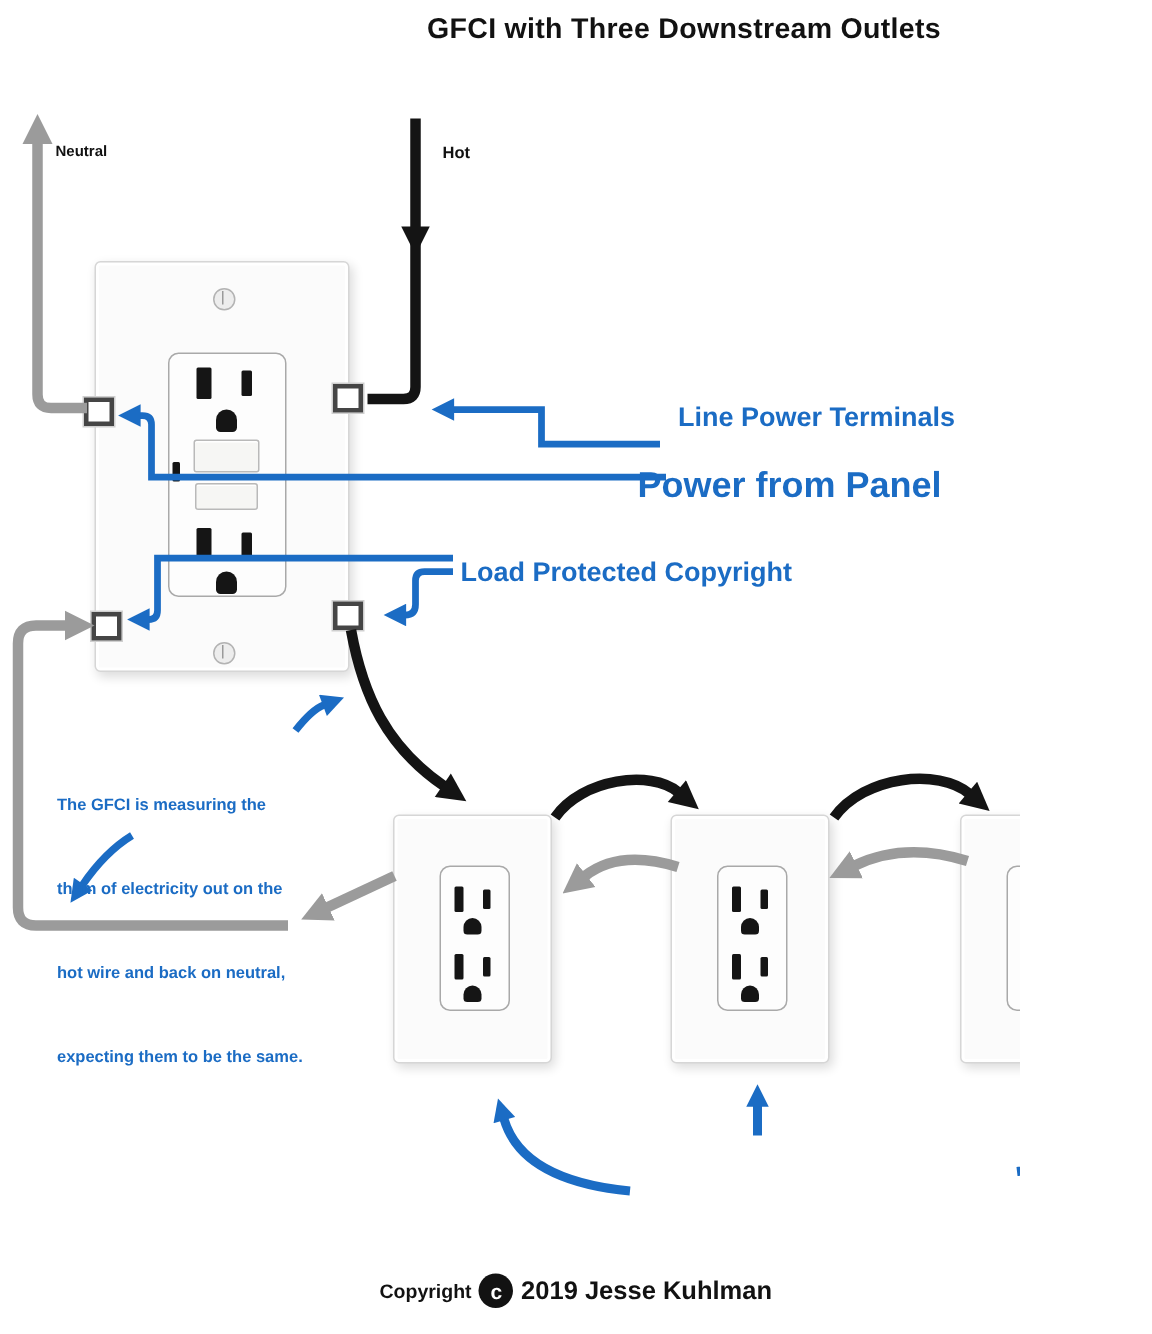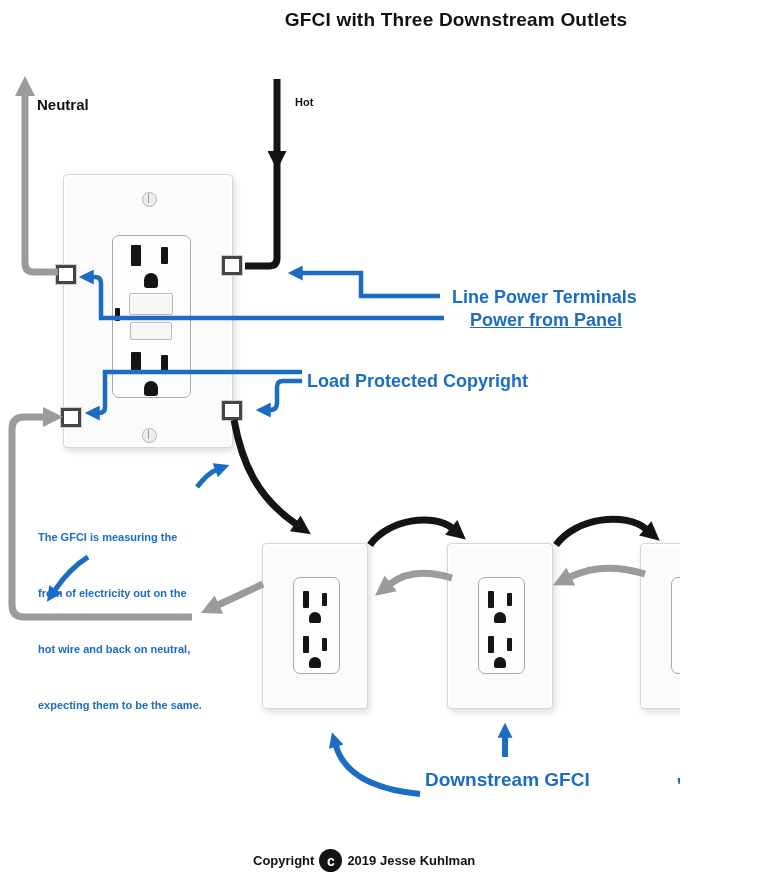--- a/index.html
+++ b/index.html
@@ -120,37 +120,36 @@
     <path d="M444 318 L101 318 L101 283 Q101 277 95 277 L93 277" stroke="#1b6cc4" stroke-width="4.5" fill="none" marker-end="url(#aBlue)"></path>
     <path d="M302 372 L105 372 L105 407 Q105 413 99 413" stroke="#1b6cc4" stroke-width="4.5" fill="none" marker-end="url(#aBlue)"></path>
     <path d="M302 381 L283 381 Q277 381 277 387 L277 403 Q277 410 270 410" stroke="#1b6cc4" stroke-width="4.5" fill="none" marker-end="url(#aBlue)"></path>
     <path d="M197 487 Q208 473 216 470" stroke="#1b6cc4" stroke-width="5" fill="none" marker-end="url(#aBlue)"></path>
     <path d="M88 557 Q70 568 55 590" stroke="#1b6cc4" stroke-width="5" fill="none" marker-end="url(#aBlue)"></path>
     <path d="M420 794 Q348 787 336 746" stroke="#1b6cc4" stroke-width="6" fill="none" marker-end="url(#aBlue)"></path>
     <path d="M505 757 L505 737" stroke="#1b6cc4" stroke-width="6" fill="none" marker-end="url(#aBlue)"></path>
     <path d="M678 781 Q712 777 727 746" stroke="#1b6cc4" stroke-width="6" fill="none" marker-end="url(#aBlue)"></path>
   </svg>
 
-  <div class="lbl blk" style="left:37px;top:96px;font-size:15px;">Neutral</div>
+  <div class="lbl blk" style="left:37px;top:96px;font-size:10px;">Neutral</div>
   <div class="lbl blk" style="left:295px;top:96px;font-size:11px;">Hot</div>
 
-  <div class="lbl blue" style="left:452px;top:287px;font-size:18px;">Line Power Terminals</div>
-  <div class="lbl blue" style="left:470px;top:310px;font-size:18px;text-decoration:underline;">Power from Panel</div>
+  <div class="lbl blue" style="left:452px;top:268px;font-size:18px;">Line Power Terminals</div>
+  <div class="lbl blue" style="left:425px;top:310px;font-size:24px;">Power from Panel</div>
   <div class="lbl blue" style="left:307px;top:371px;font-size:18px;">Load Protected Copyright</div>
 
   <div class="lbl blue" style="left:38px;top:489px;font-size:11px;">
     <div class="note-line">The GFCI is measuring the</div>
-    <div class="note-line">from of electricity out on the</div>
+    <div class="note-line">them of electricity out on the</div>
     <div class="note-line">hot wire and back on neutral,</div>
     <div class="note-line">expecting them to be the same.</div>
   </div>
 
   <div class="lbl blue" style="left:425px;top:768px;font-size:19px;line-height:23px;">
-    <div>Downstream GFCI</div>
   </div>
 
   <div class="cright" style="left:253px;top:849px;">
     <span class="blk" style="font-size:13px;">Copyright</span>
     <span class="csym">c</span>
-    <span class="blk" style="font-size:13px;">2019 Jesse Kuhlman</span>
+    <span class="blk" style="font-size:17px;">2019 Jesse Kuhlman</span>
   </div>
 
 </div>
 
 </body></html>

